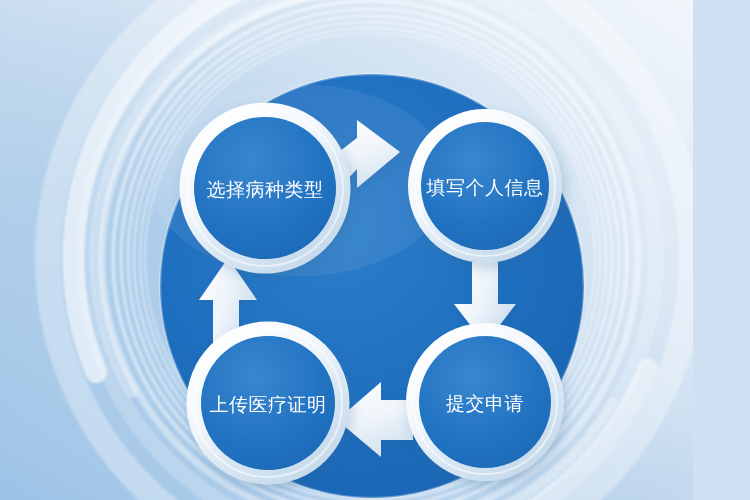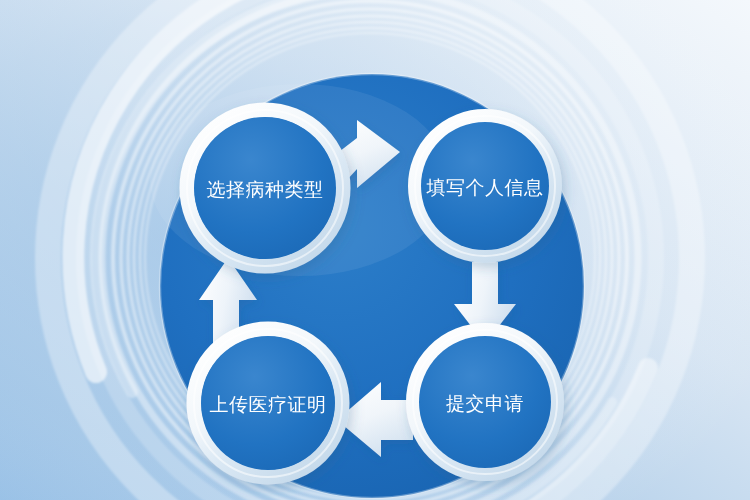--- a/index.html
+++ b/index.html
@@ -9,21 +9,21 @@
     height: 500px;
     overflow: hidden;
   }
   body {
     font-family: "DejaVu Sans", "Liberation Sans", sans-serif;
     background: #cfe0f2;
   }
 
   #stage {
     position: relative;
-    width: 750px;
+    width: 693px;
     height: 500px;
     overflow: hidden;
   }
 
   #stage svg.layer {
     position: absolute;
     top: 0;
     left: 0;
     width: 750px;
     height: 500px;

